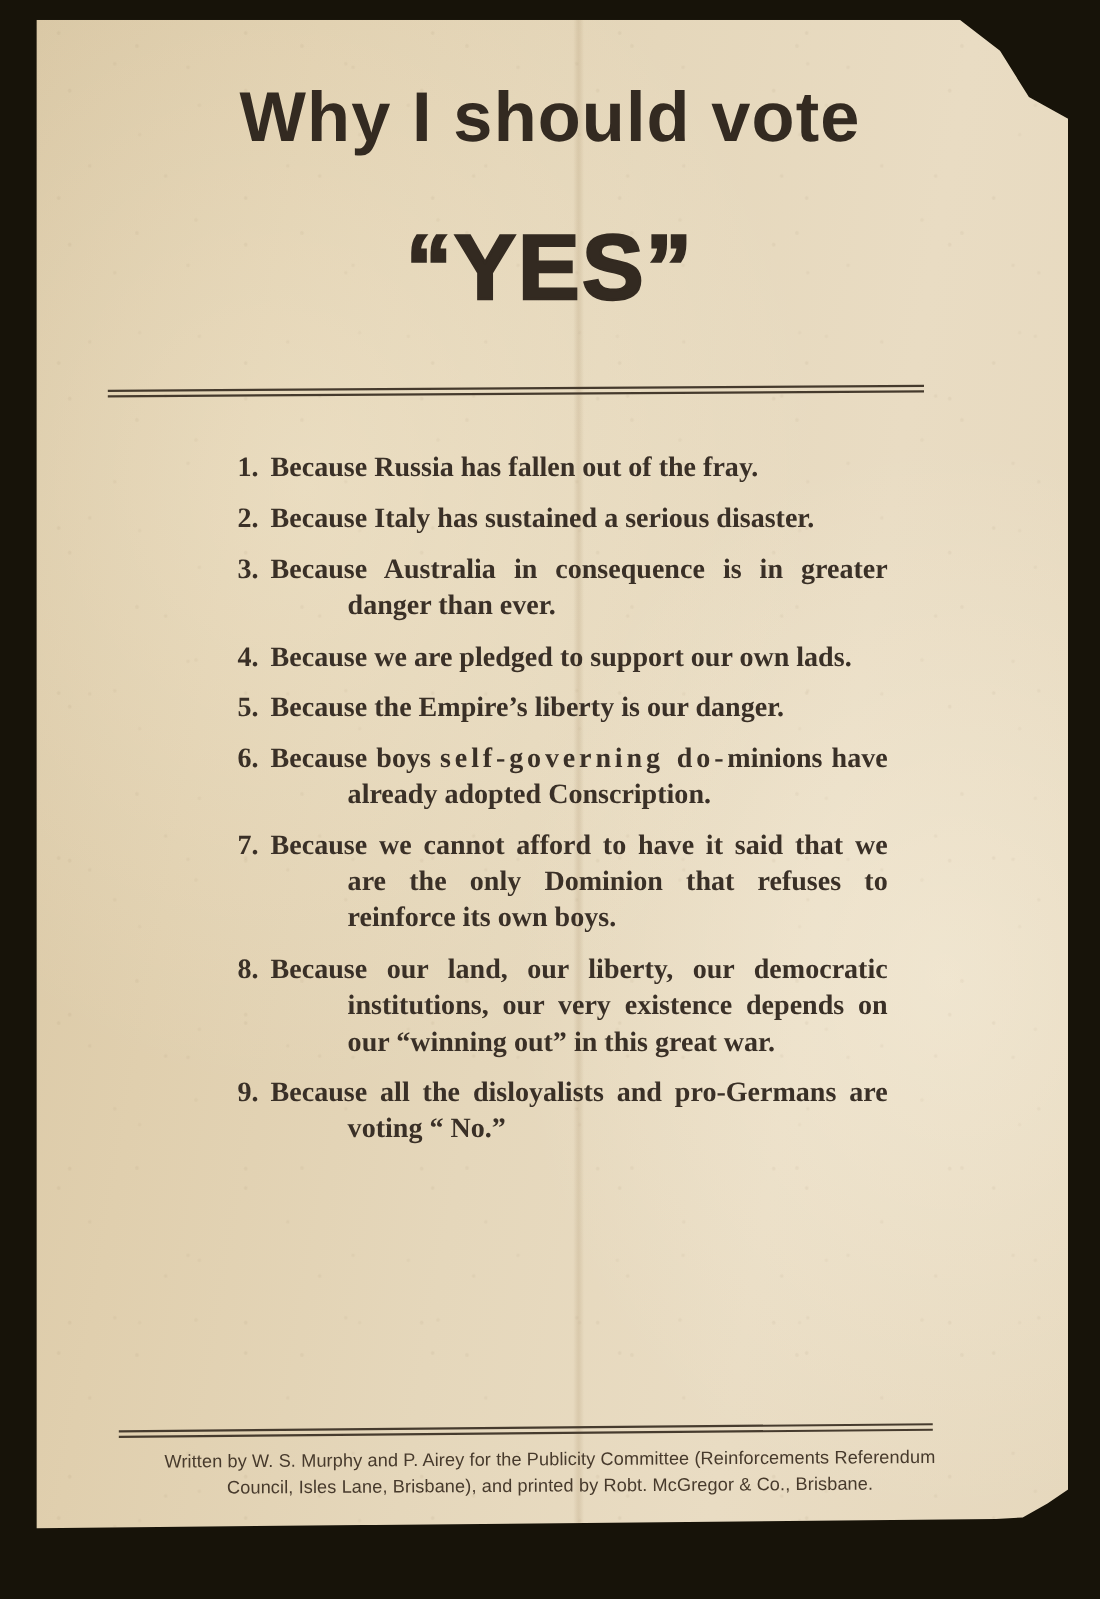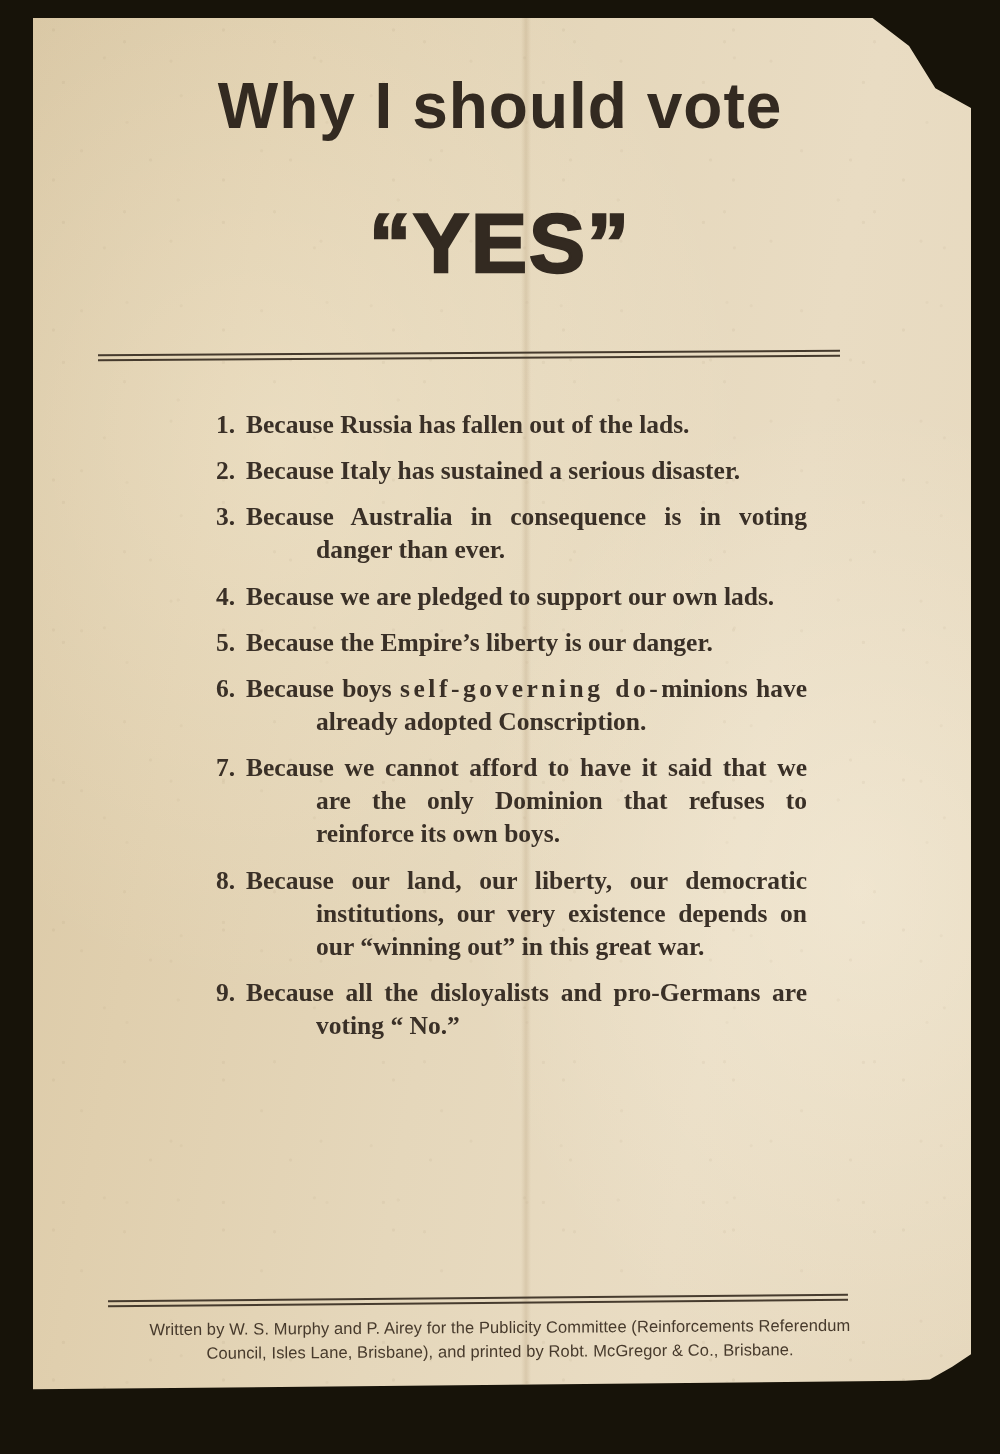--- a/index.html
+++ b/index.html
@@ -210,31 +210,31 @@
 
     <div class="headline hl-1">Why I should vote</div>
     <div class="headline hl-2">“YES”</div>
 
     <div class="rule-top"></div>
 
     <ol id="reasons" style="list-style:none;margin:0;padding:0;">
 
       <li class="reason">
         <span class="num">1.</span>
-        <span class="body">Because Russia has fallen out of the lads.</span>
+        <span class="body">Because Russia has fallen out of the fray.</span>
       </li>
 
       <li class="reason">
         <span class="num">2.</span>
         <span class="body">Because Italy has sustained a serious disaster.</span>
       </li>
 
       <li class="reason">
         <span class="num">3.</span>
-        <span class="body">Because Australia in consequence is in voting danger than ever.</span>
+        <span class="body">Because Australia in consequence is in greater danger than ever.</span>
       </li>
 
       <li class="reason">
         <span class="num">4.</span>
         <span class="body">Because we are pledged to support our own lads.</span>
       </li>
 
       <li class="reason">
         <span class="num">5.</span>
         <span class="body">Because the Empire’s liberty is our danger.</span>

